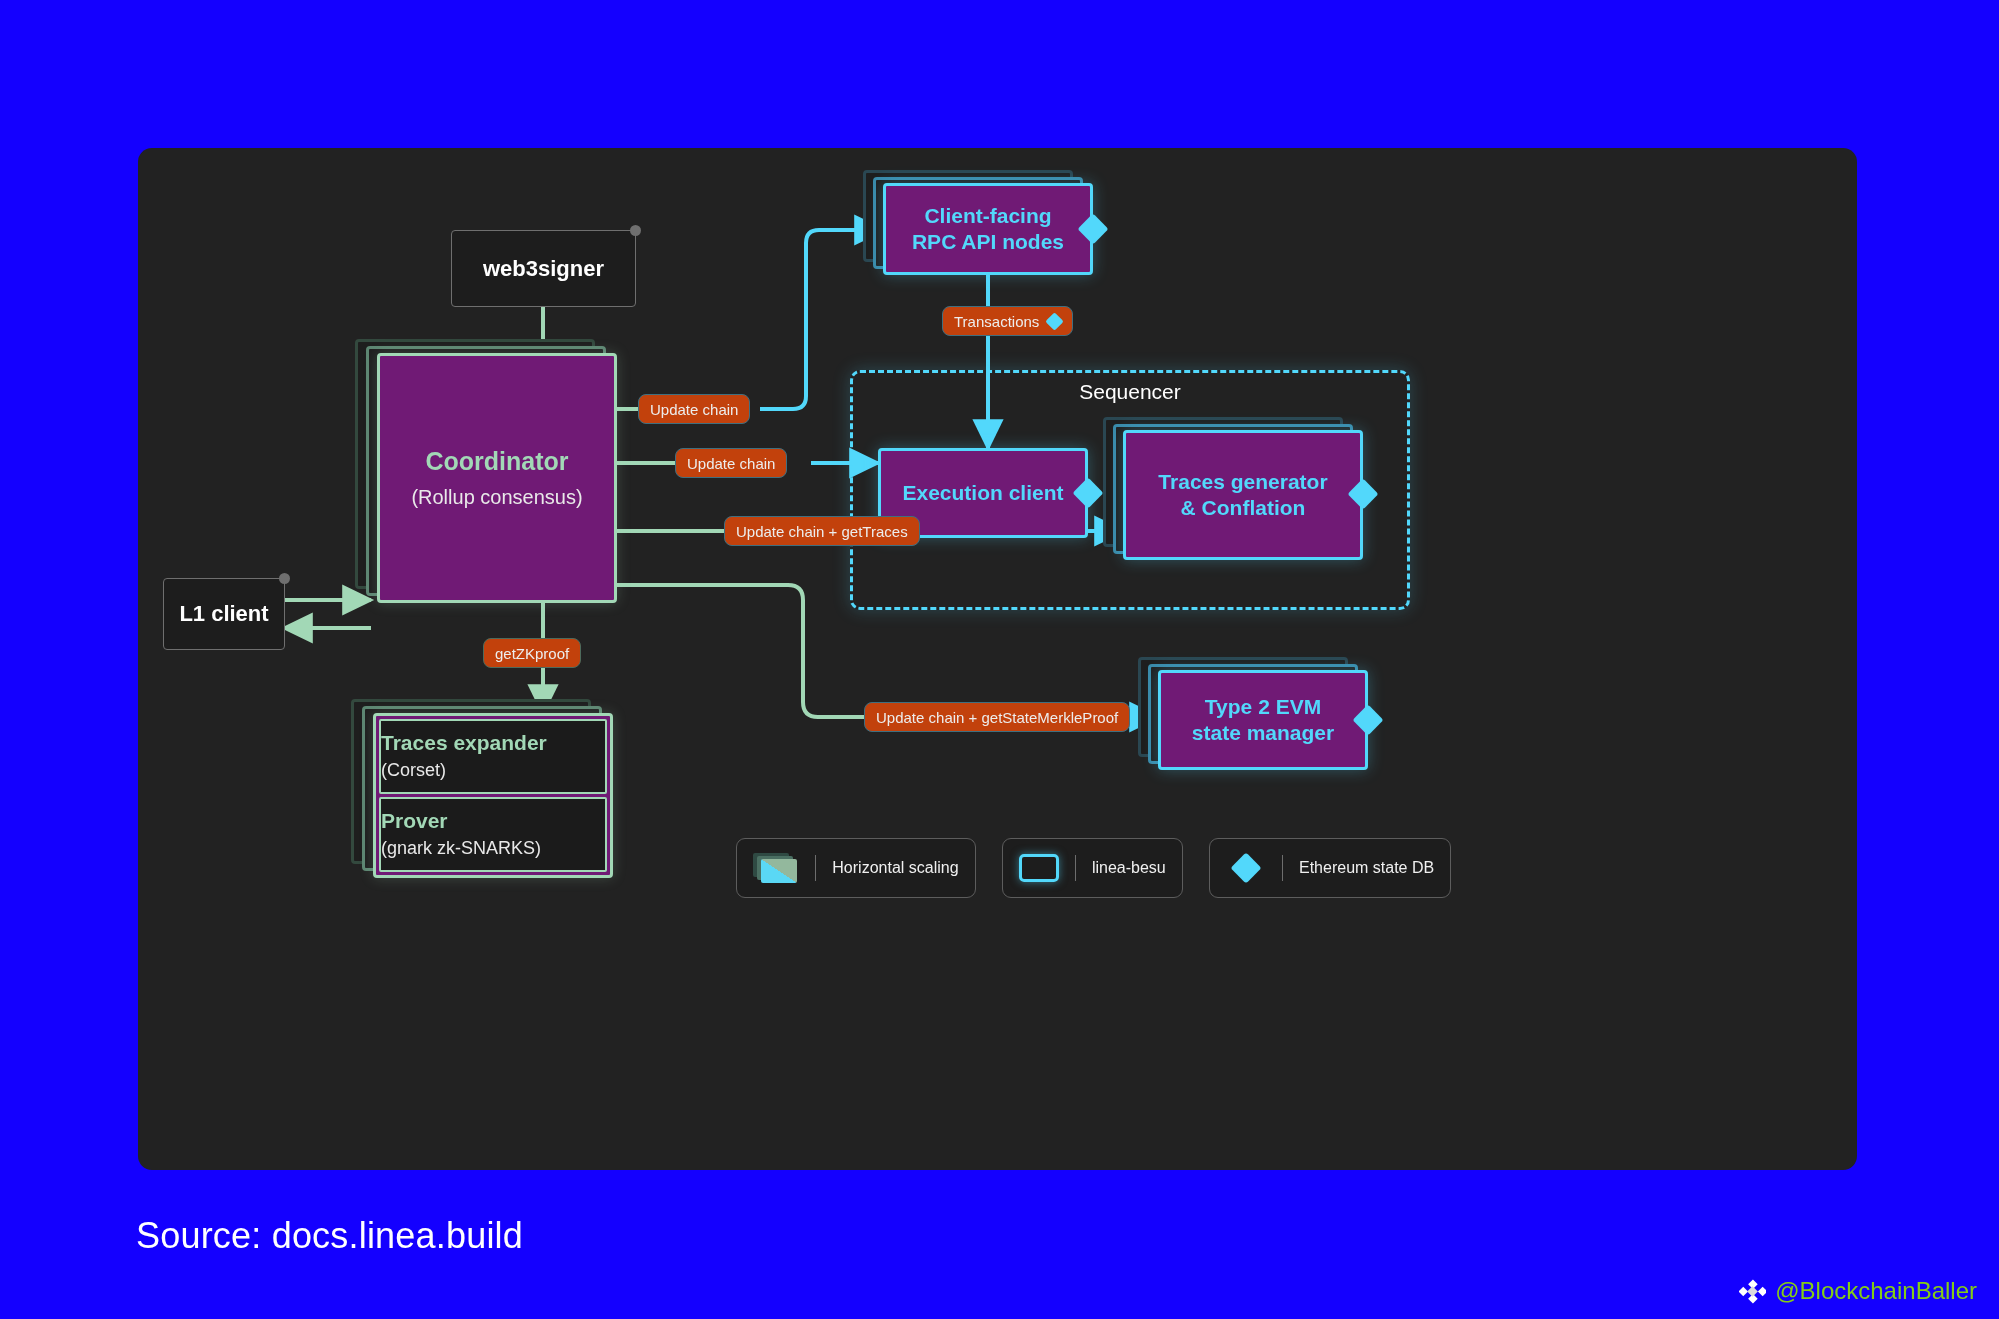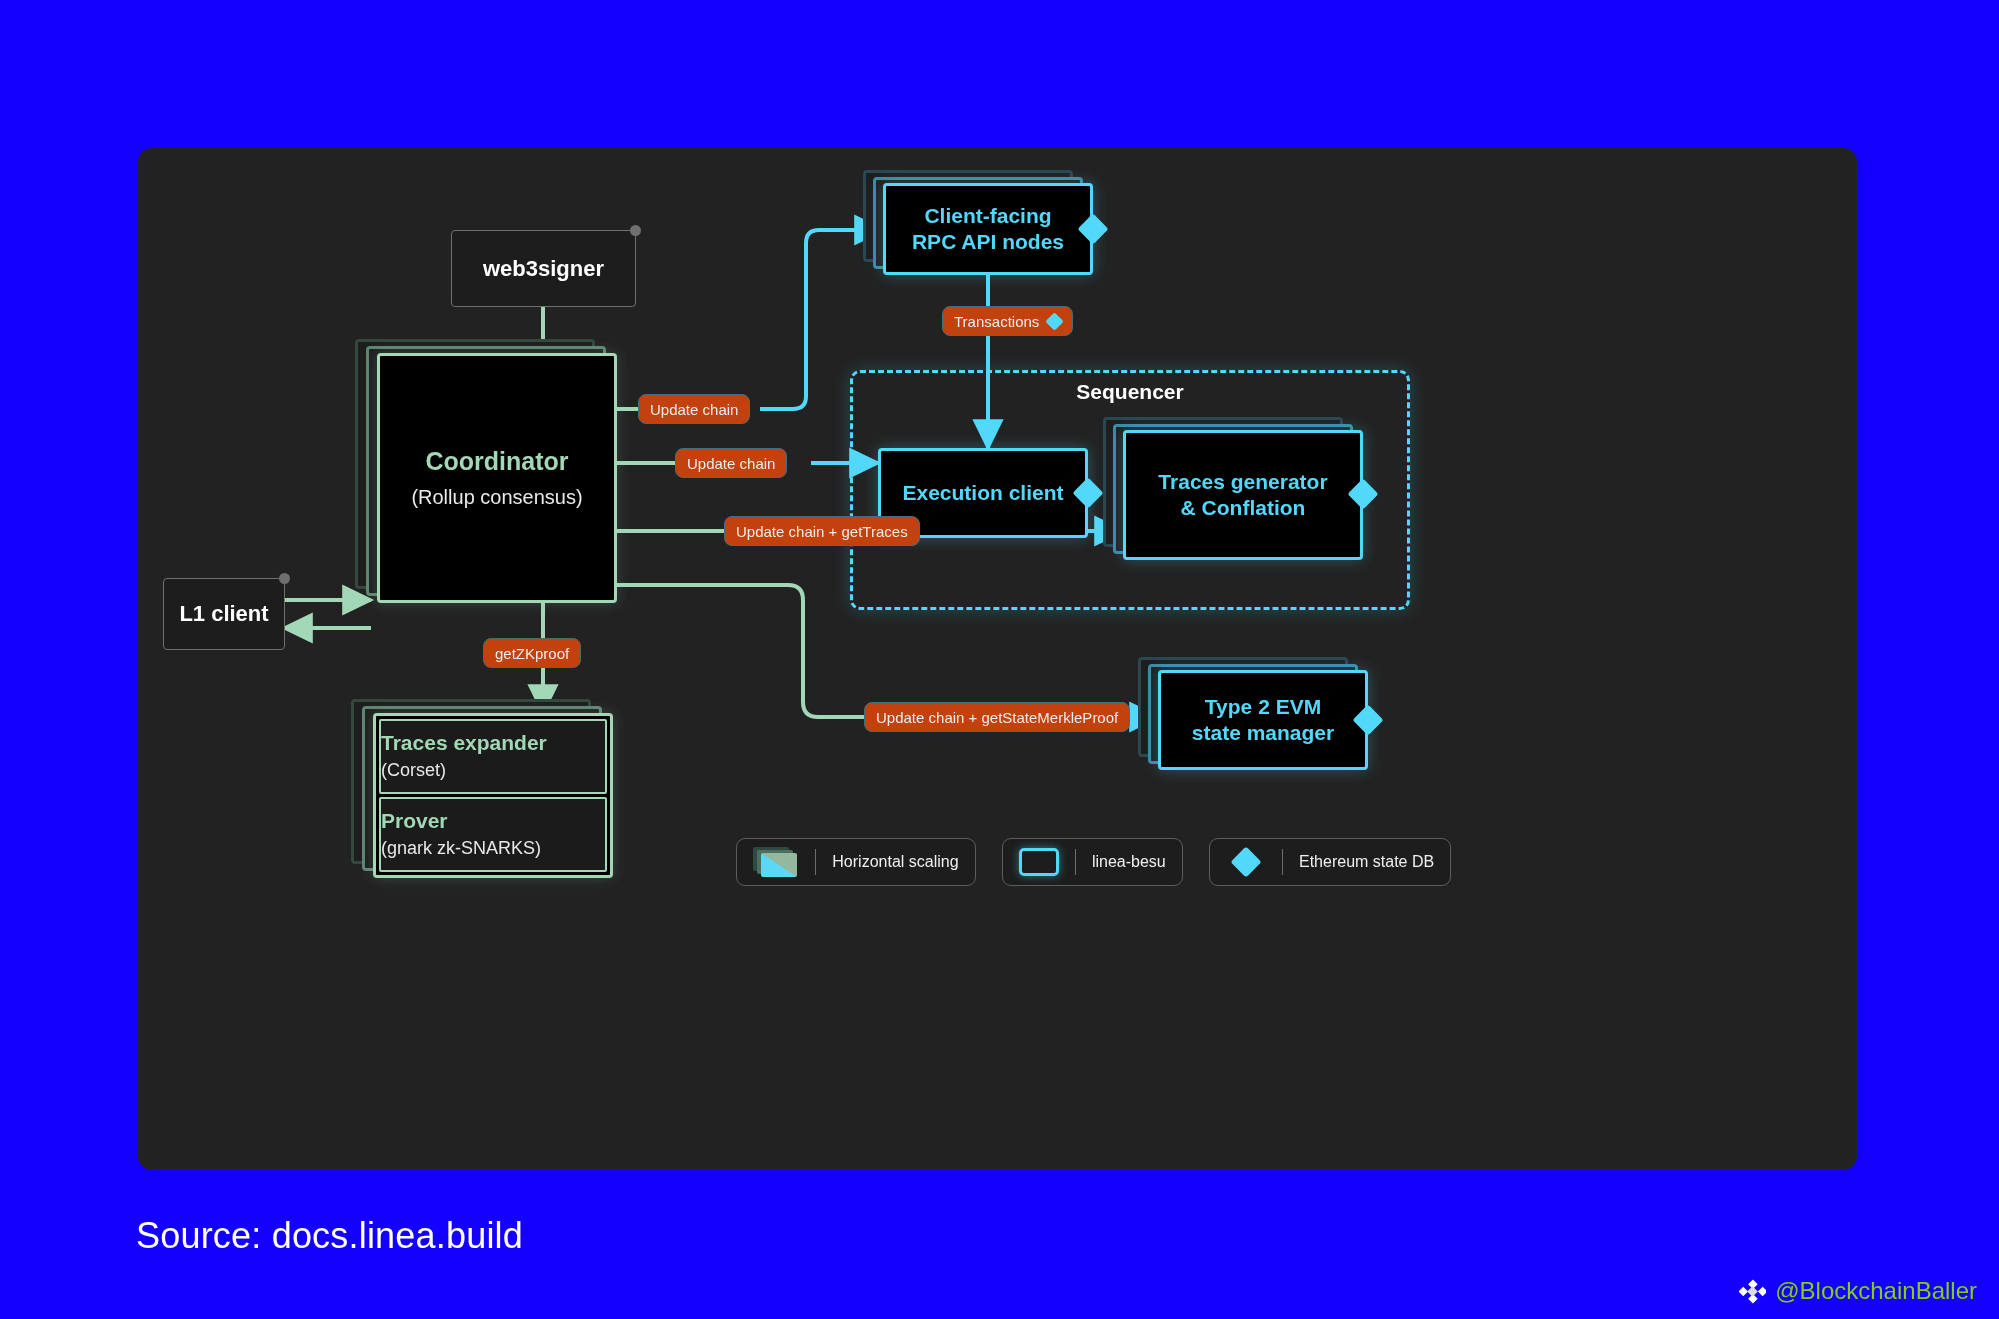--- a/index.html
+++ b/index.html
@@ -25,21 +25,21 @@
 
   
   .node { position: absolute; }
   .node .stackA, .node .stackB {
     position: absolute; border-radius: 4px; border-style: solid; border-width: 3px;
     background: #1e1e1e;
   }
   .node .face {
     position: absolute; inset: 0;
     border-radius: 4px; border-style: solid; border-width: 3px;
-    background: #000000;
+    background: #701a75;
     display: flex; flex-direction: column;
     align-items: center; justify-content: center;
     text-align: center;
   }
   .node .title { font-weight: bold; line-height: 1.25; }
   .node .sub { color: #e9e9e9; line-height: 1.3; }
 
   
   .green .face   { border-color: #a2d8b6; box-shadow: 0 0 14px rgba(162,216,182,.22); }
   .green .title  { color: #a2d8b6; }
@@ -105,29 +105,29 @@
   
   #sequencer {
     position: absolute;
     border: 3px dashed #52d8fb;
     border-radius: 10px;
     box-shadow: 0 0 18px rgba(82,216,251,.22);
     z-index: 1;
   }
   #sequencer-title {
     position: absolute;
-    color: #ffffff; font-weight: bold; font-size: 21px;
+    color: #ffffff; font-weight: normal; font-size: 21px;
     z-index: 3;
   }
 
   
   #legend { position: absolute; display: flex; gap: 26px; z-index: 7; }
   .legend-item {
     display: flex; align-items: center;
-    height: 48px; padding: 0 16px;
+    height: 60px; padding: 0 16px;
     border: 1.3px solid #5d5d5d; border-radius: 9px;
     background: #1d1d1d;
   }
   .legend-sep { width: 1.3px; height: 26px; background: #6d6d6d; margin: 0 16px; }
   .legend-label { color: #f0f0f0; font-size: 16px; white-space: nowrap; }
   .lg-icon { position: relative; width: 46px; height: 30px; }
   .lg-icon .s2 { position: absolute; left: 0;  top: 0;  width: 36px; height: 24px;
                  background: #2f4a43; border-radius: 2px; }
   .lg-icon .s1 { position: absolute; left: 4px; top: 3px; width: 36px; height: 24px;
                  background: #4a6f62; border-radius: 2px; }

